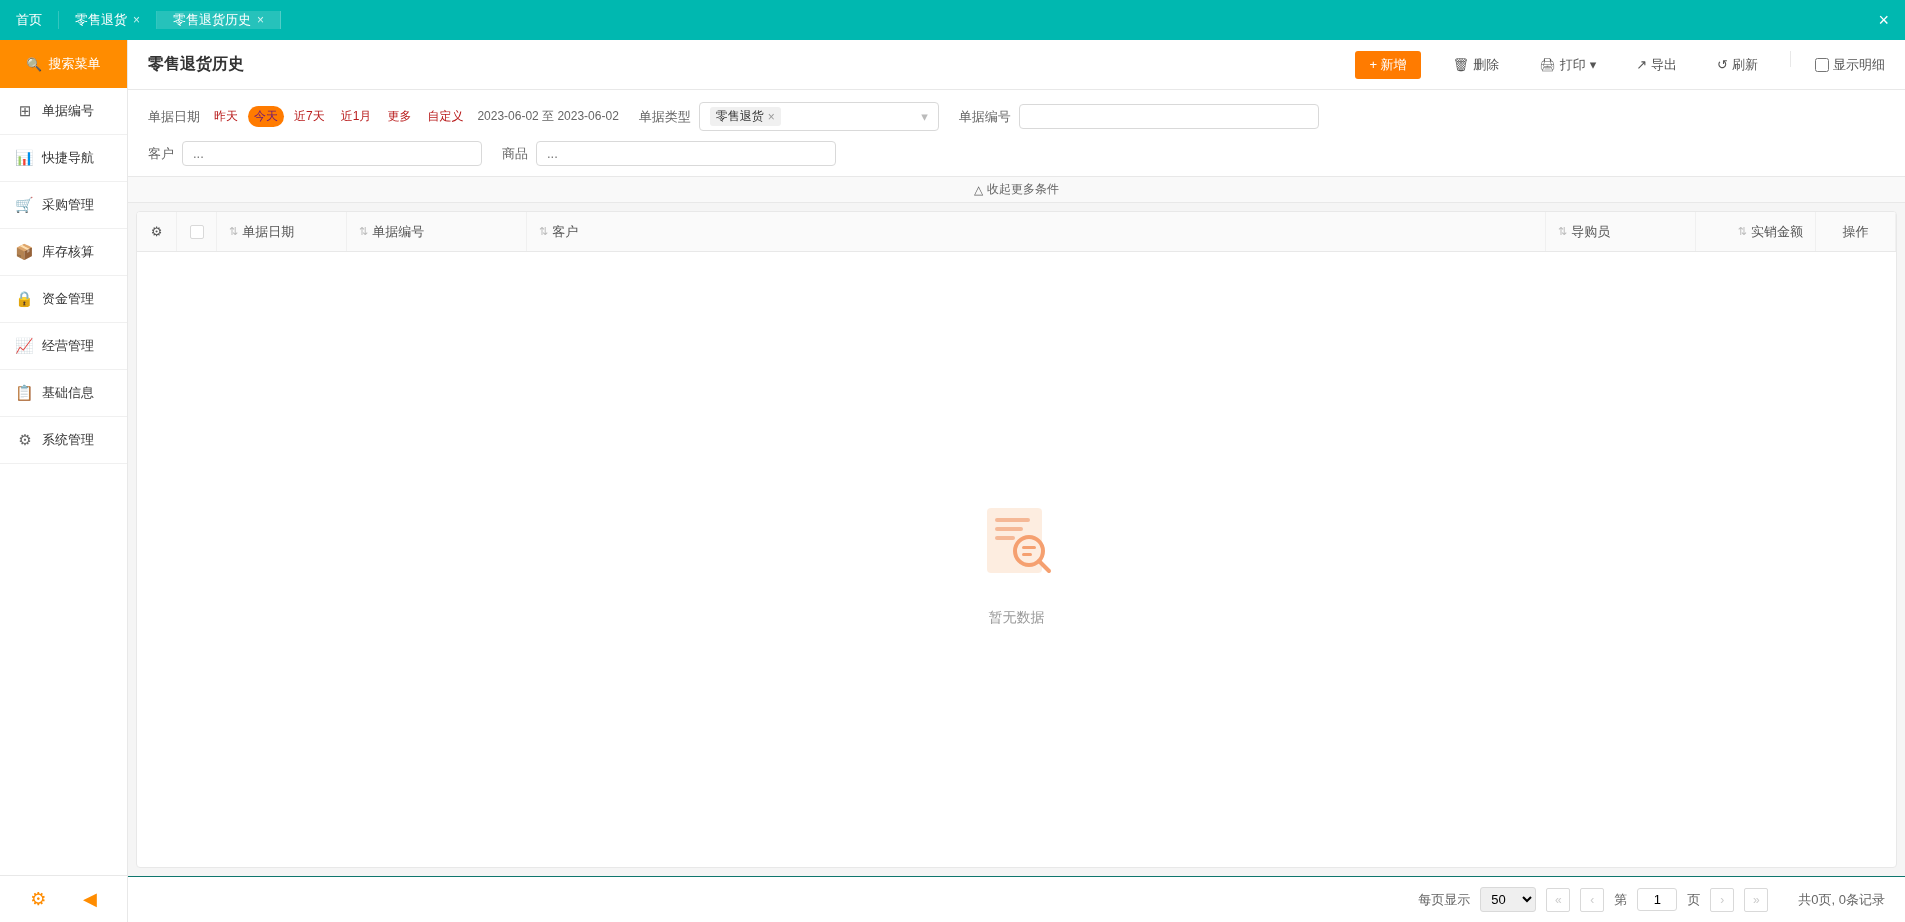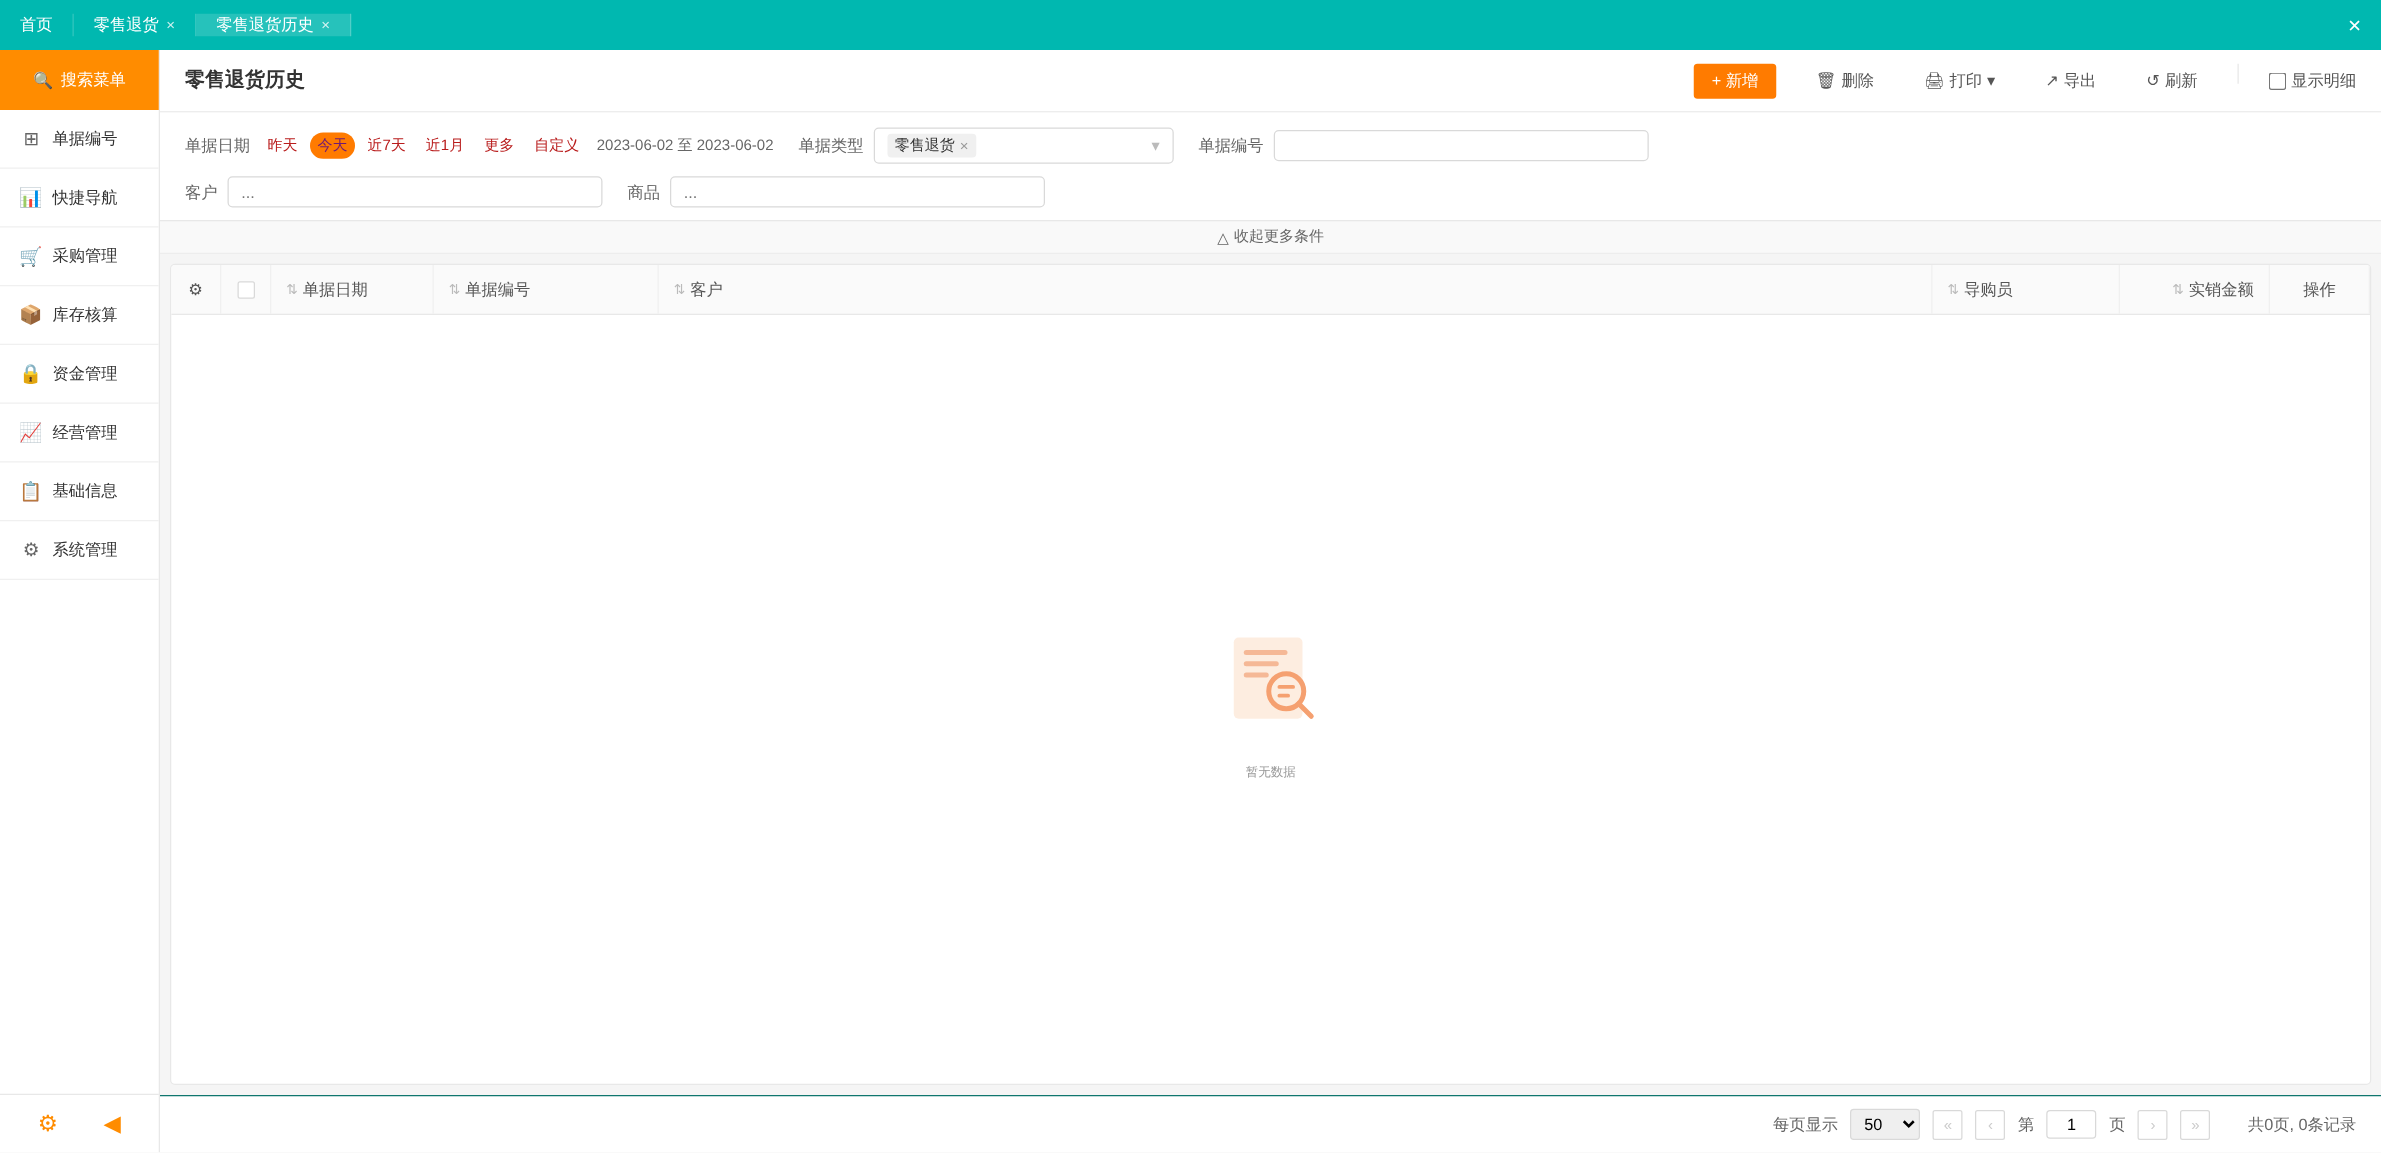--- a/index.html
+++ b/index.html
@@ -307,21 +307,21 @@
       align-items: center;
       justify-content: center;
       gap: 16px;
     }
     .empty-icon {
       width: 100px;
       height: 100px;
     }
     .empty-text {
       color: #999;
-      font-size: 10px;
+      font-size: 14px;
     }
 
     
     .pagination-area {
       background: #fff;
       border-top: 1px solid #0f766e;
       padding: 10px 20px;
       display: flex;
       align-items: center;
       justify-content: flex-end;

